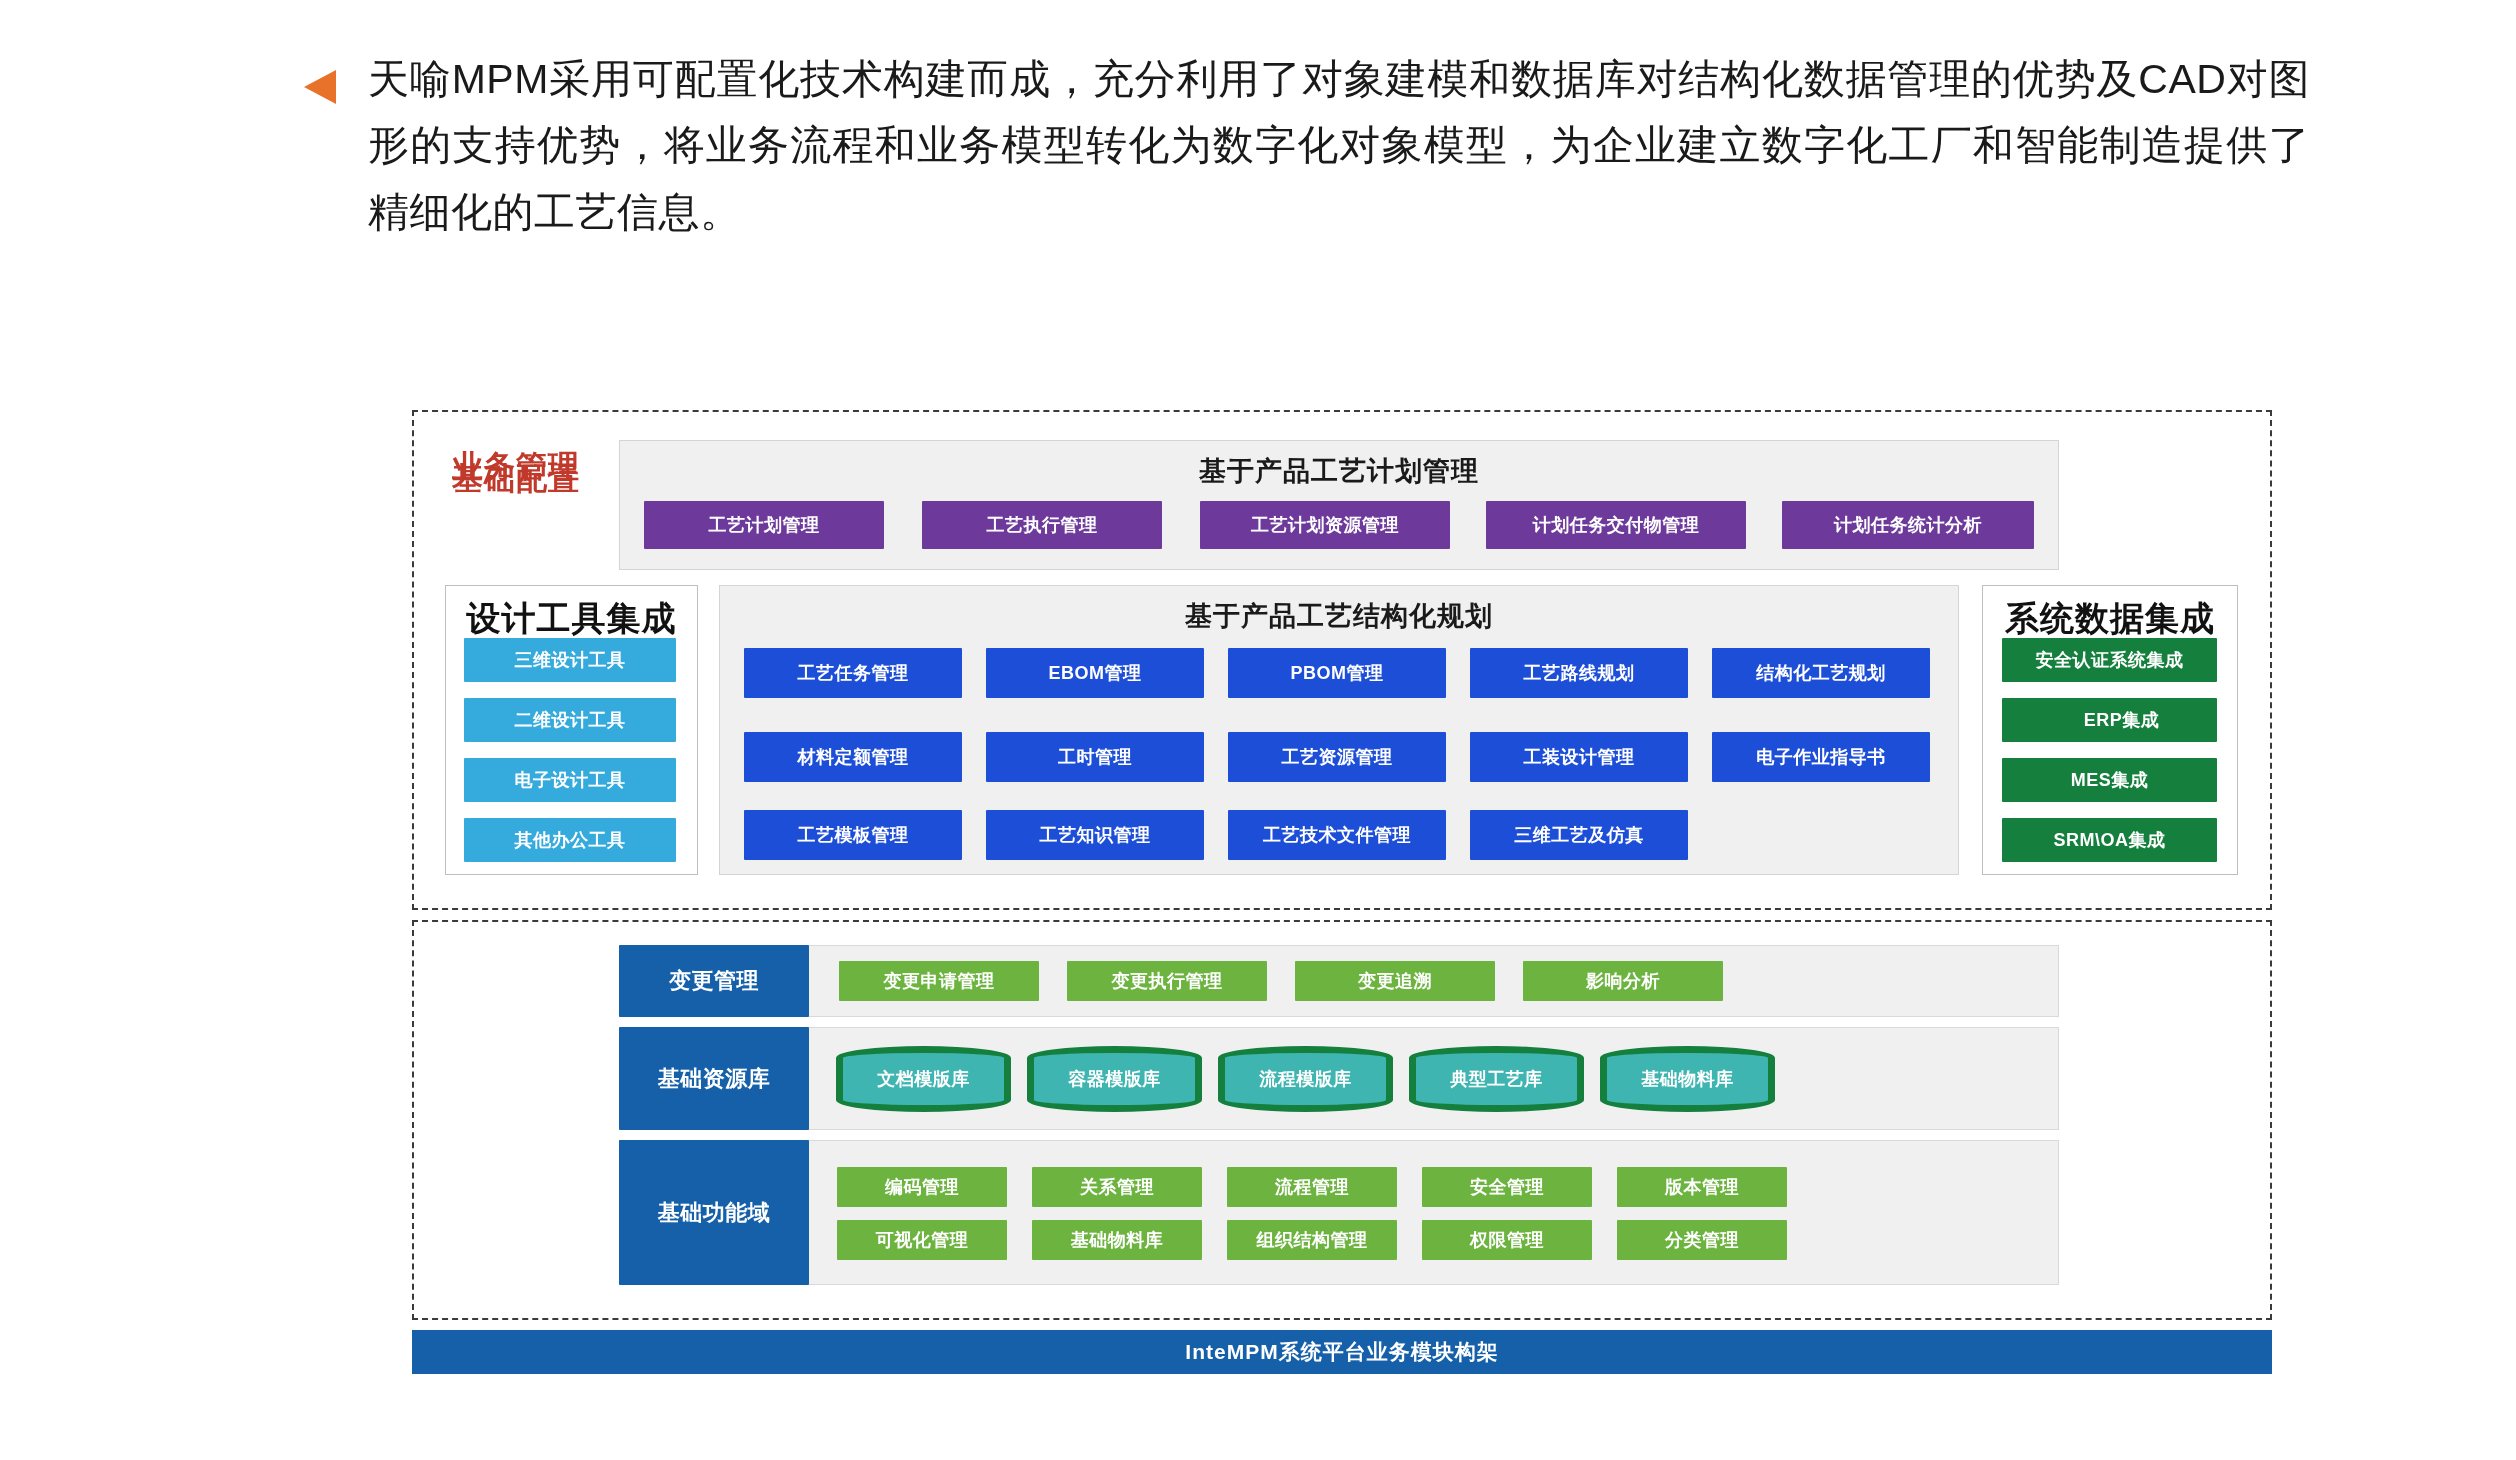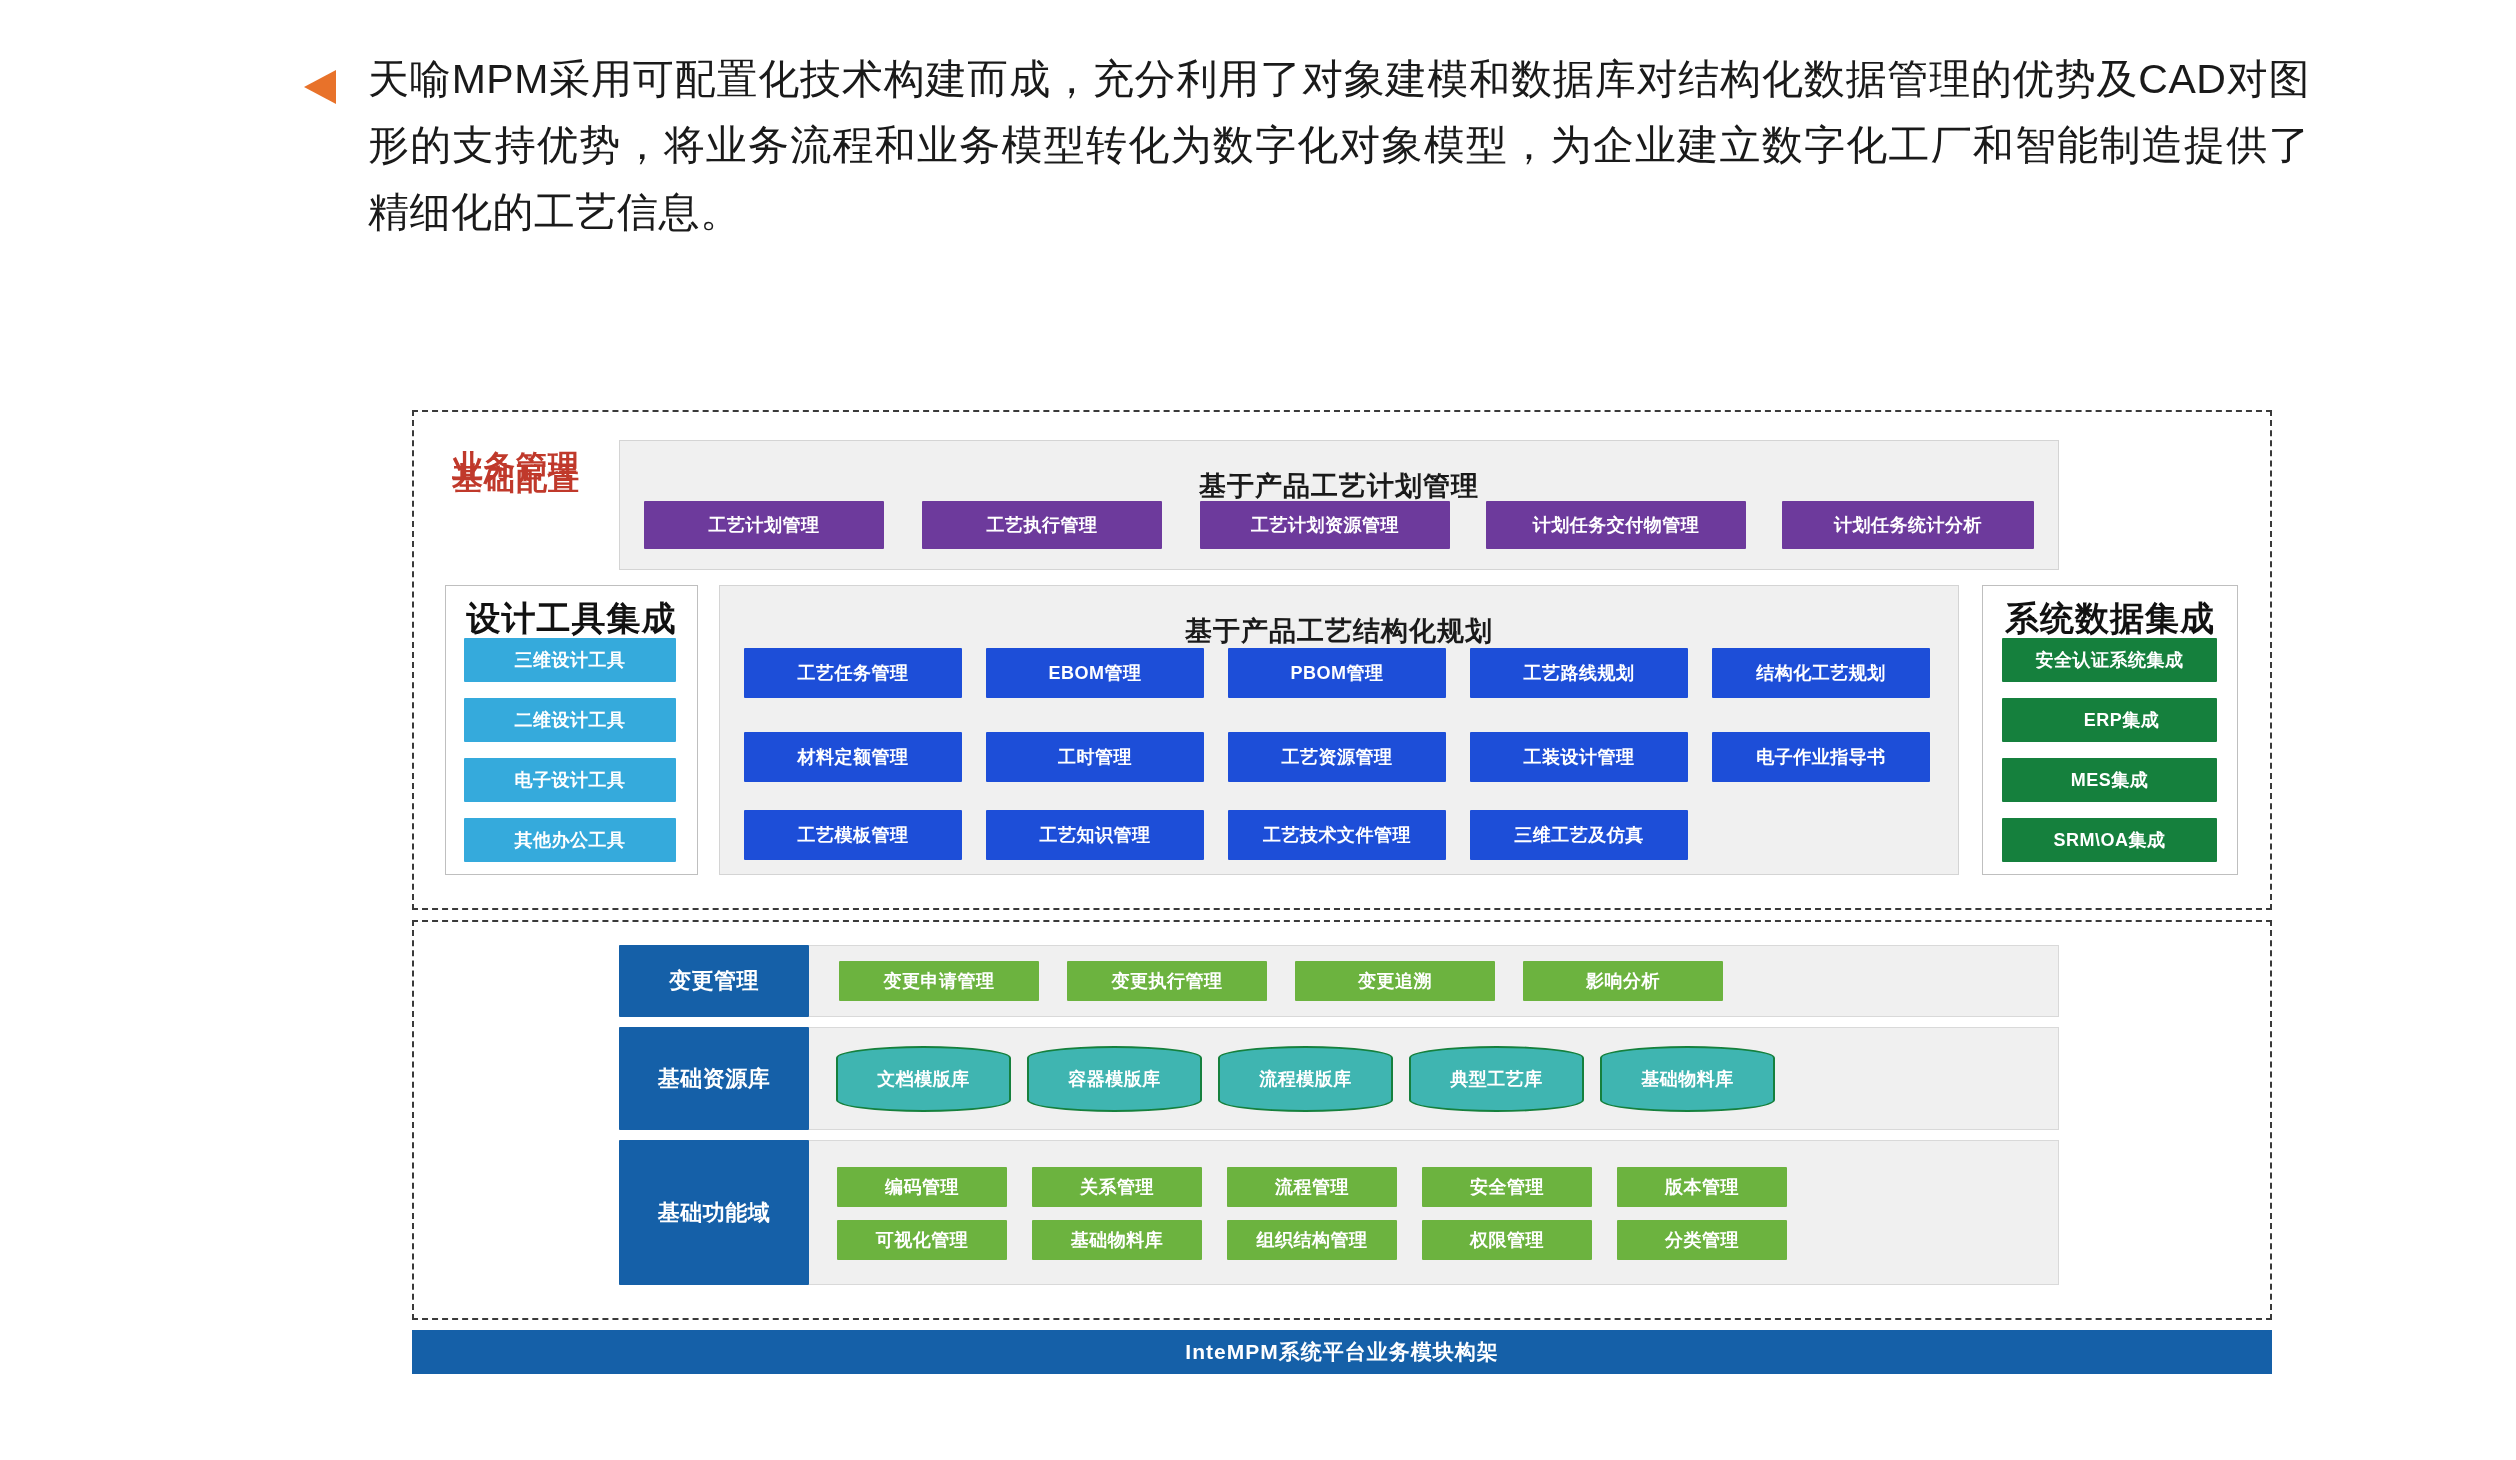--- a/index.html
+++ b/index.html
@@ -70,21 +70,21 @@
   .panel {
     position: absolute;
     background: #f0f0f0;
     border: 1px solid #d4d4d4;
   }
   .panel-head {
     text-align: center;
     font-size: 27px;
     font-weight: bold;
     color: #1a1a1a;
-    padding-top: 27px;
+    padding-top: 12px;
     letter-spacing: 1px;
   }
 
   
   .sidepanel {
     position: absolute;
     border: 1px solid #bfbfbf;
     background: #ffffff;
   }
   .sidepanel-head {
@@ -121,21 +121,21 @@
     position: absolute;
     display: flex;
     align-items: center;
     justify-content: center;
     text-align: center;
     font-size: 18px;
     font-weight: bold;
     color: #ffffff;
     background: #3fb5b1;
     border-radius: 50% / 18%;
-    border: 2px solid #15803d;
+    border: 7px solid #15803d;
     letter-spacing: 0.5px;
   }
 
   .rowpanel {
     position: absolute;
     background: #f0f0f0;
     border: 1px solid #d9d9d9;
   }
 
   .footer-bar {

